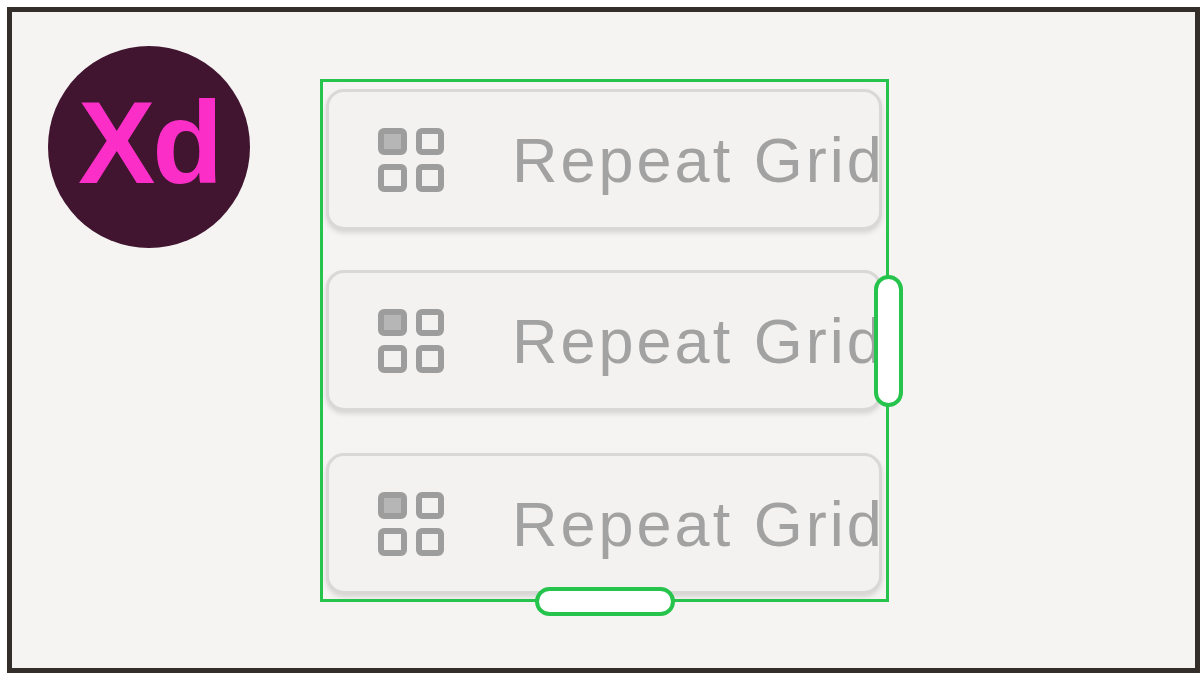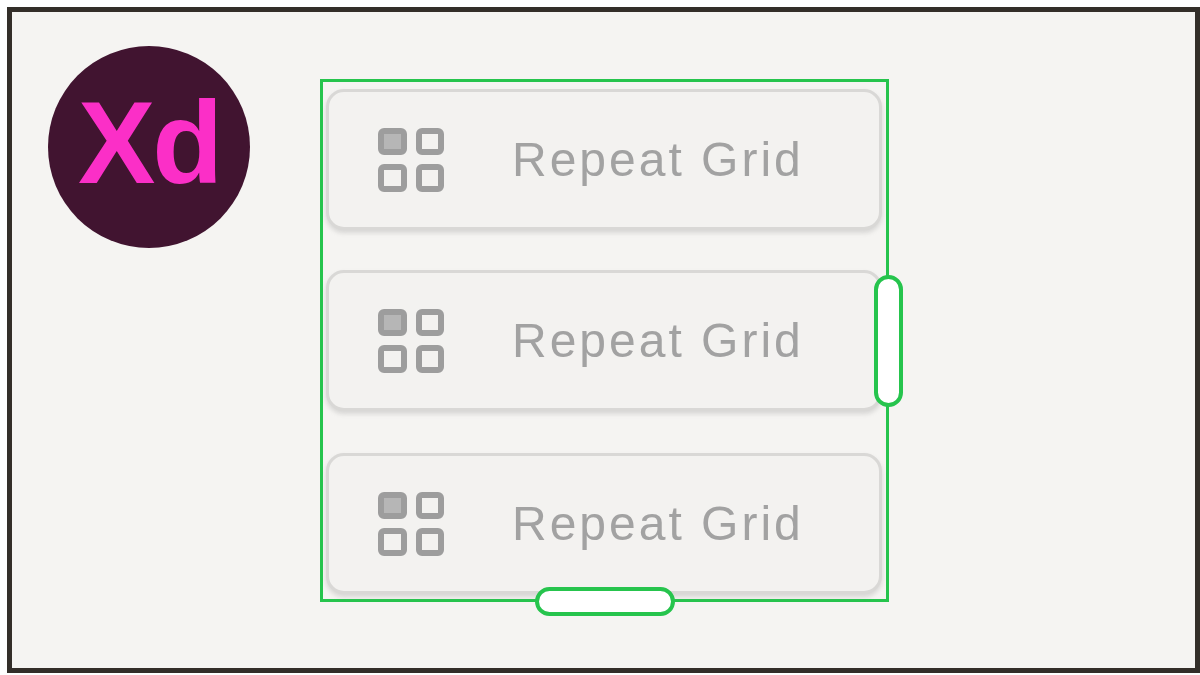--- a/index.html
+++ b/index.html
@@ -69,21 +69,21 @@
     flex: 0 0 auto;
   }
   .grid-icon .sq {
     border: 6px solid #9d9d9d;
     border-radius: 6px;
     background: transparent;
   }
   .grid-icon .sq.filled { background: #b6b6b6; }
   .card .label {
     color: #a2a2a2;
-    font-size: 48px;
+    font-size: 63px;
     letter-spacing: 3px;
     margin-left: 58px;
     white-space: nowrap;
   }
   
   .handle {
     position: absolute;
     background: #ffffff;
     border: 4px solid #26c44d;
     border-radius: 16px;

